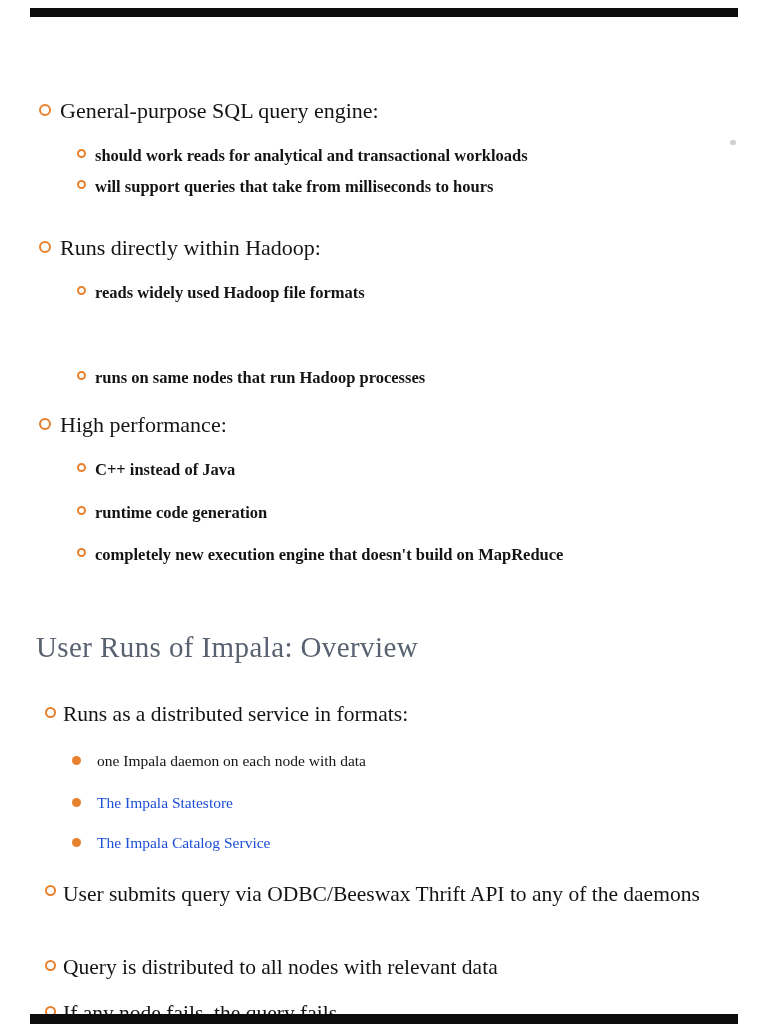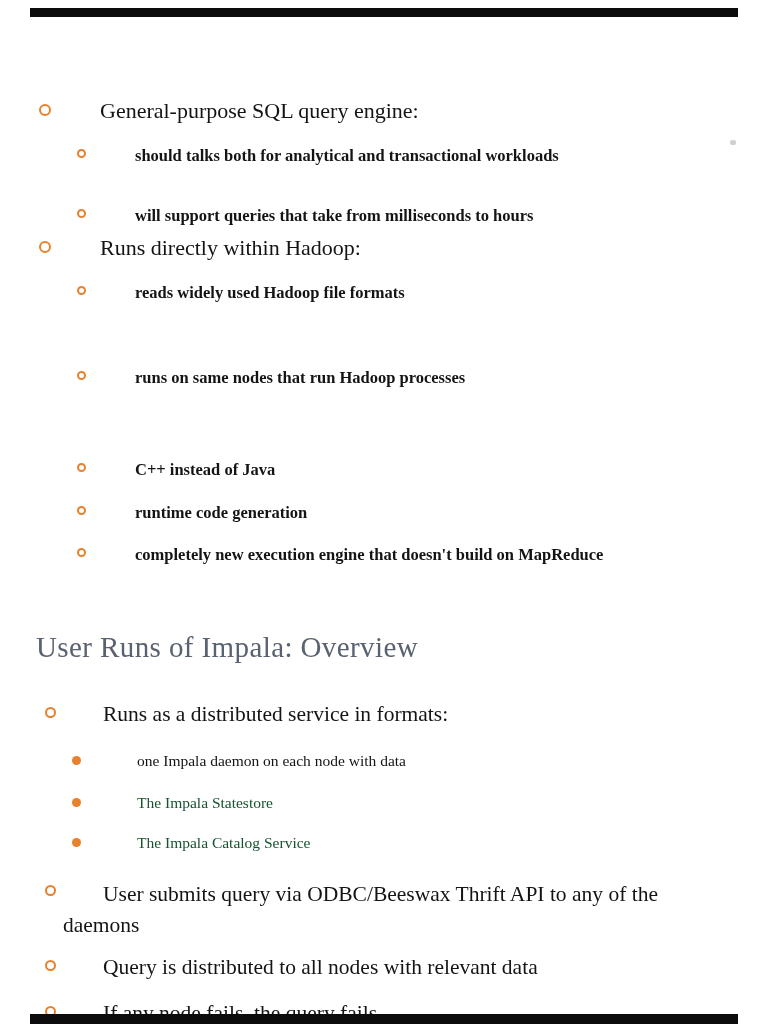--- a/index.html
+++ b/index.html
@@ -21,32 +21,32 @@
   }
 
   .slide-title {
     position:absolute; color:#596270; white-space:nowrap;
     font-weight:400; letter-spacing:.4px;
   }
   #title1 { left:26px; top:41px;  font-size:27px; }
   #title2 { left:36px; top:631px; font-size:29px; }
 
   .row { position:absolute; white-space:nowrap; color:#141414; }
-  .row .txt { display:inline-block;margin-left:40px; }
+  .row .txt { display:inline-block; }
 
   
   .s1l1 { left:60px; font-size:22px; }
   
   .s1l2 { left:95px; font-size:16.5px; font-weight:600; }
   
   .s2l1 { left:63px; font-size:21.5px; }
   .s2l1.wrap { white-space:normal; width:640px; line-height:1.44; }
   
   .s2l2 { left:97px; font-size:15.5px; }
-  .linkish { color:#14532d; }
+  .linkish { color:#1d4ed8; }
 
   .ring {
     position:absolute; border-radius:50%; background:transparent;
     border:2.5px solid #e8812d; box-sizing:border-box;
   }
   .ring.big   { width:12px; height:12px; left:-21px; top:6px; }
   .ring.small { width:9px;  height:9px;  left:-18px; top:3px; border-width:2px; }
   .dot {
     position:absolute; border-radius:50%; background:#e8812d;
     width:9px; height:9px; left:-25px; top:4px;
@@ -61,37 +61,41 @@
 
   <div class="speck"></div>
 
 
   <div class="row s1l1" style="top:98px">
     <span class="ring big"></span>
     <span class="txt">General-purpose SQL query engine:</span>
   </div>
   <div class="row s1l2" style="top:146px">
     <span class="ring small"></span>
-    <span class="txt">should talks both for analytical and transactional workloads</span>
+    <span class="txt">should work reads for analytical and transactional workloads</span>
   </div>
-  <div class="row s1l2" style="top:206px">
+  <div class="row s1l2" style="top:177px">
     <span class="ring small"></span>
     <span class="txt">will support queries that take from milliseconds to hours</span>
   </div>
   <div class="row s1l1" style="top:235px">
     <span class="ring big"></span>
     <span class="txt">Runs directly within Hadoop:</span>
   </div>
   <div class="row s1l2" style="top:283px">
     <span class="ring small"></span>
     <span class="txt">reads widely used Hadoop file formats</span>
   </div>
   <div class="row s1l2" style="top:368px">
     <span class="ring small"></span>
     <span class="txt">runs on same nodes that run Hadoop processes</span>
+  </div>
+  <div class="row s1l1" style="top:412px">
+    <span class="ring big"></span>
+    <span class="txt">High performance:</span>
   </div>
   <div class="row s1l2" style="top:460px">
     <span class="ring small"></span>
     <span class="txt">C++ instead of Java</span>
   </div>
   <div class="row s1l2" style="top:503px">
     <span class="ring small"></span>
     <span class="txt">runtime code generation</span>
   </div>
   <div class="row s1l2" style="top:545px">

